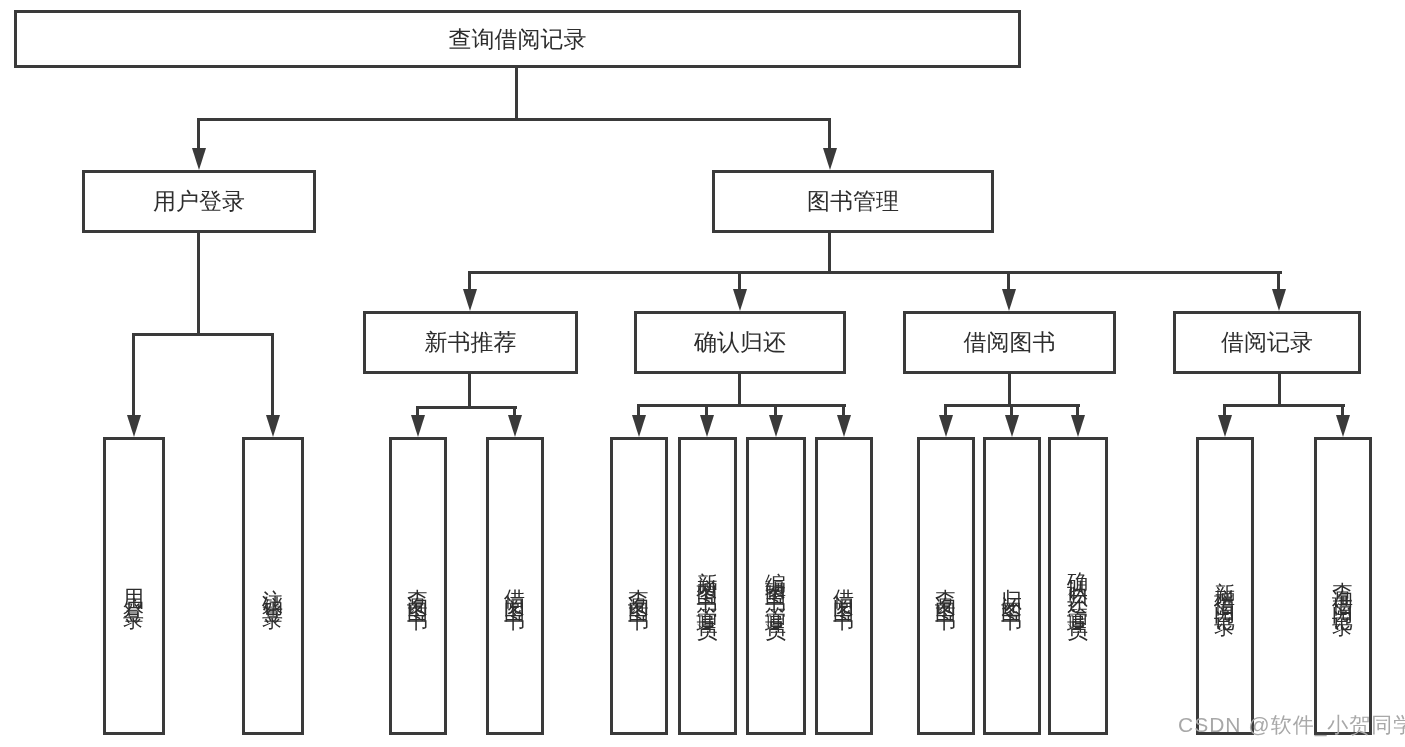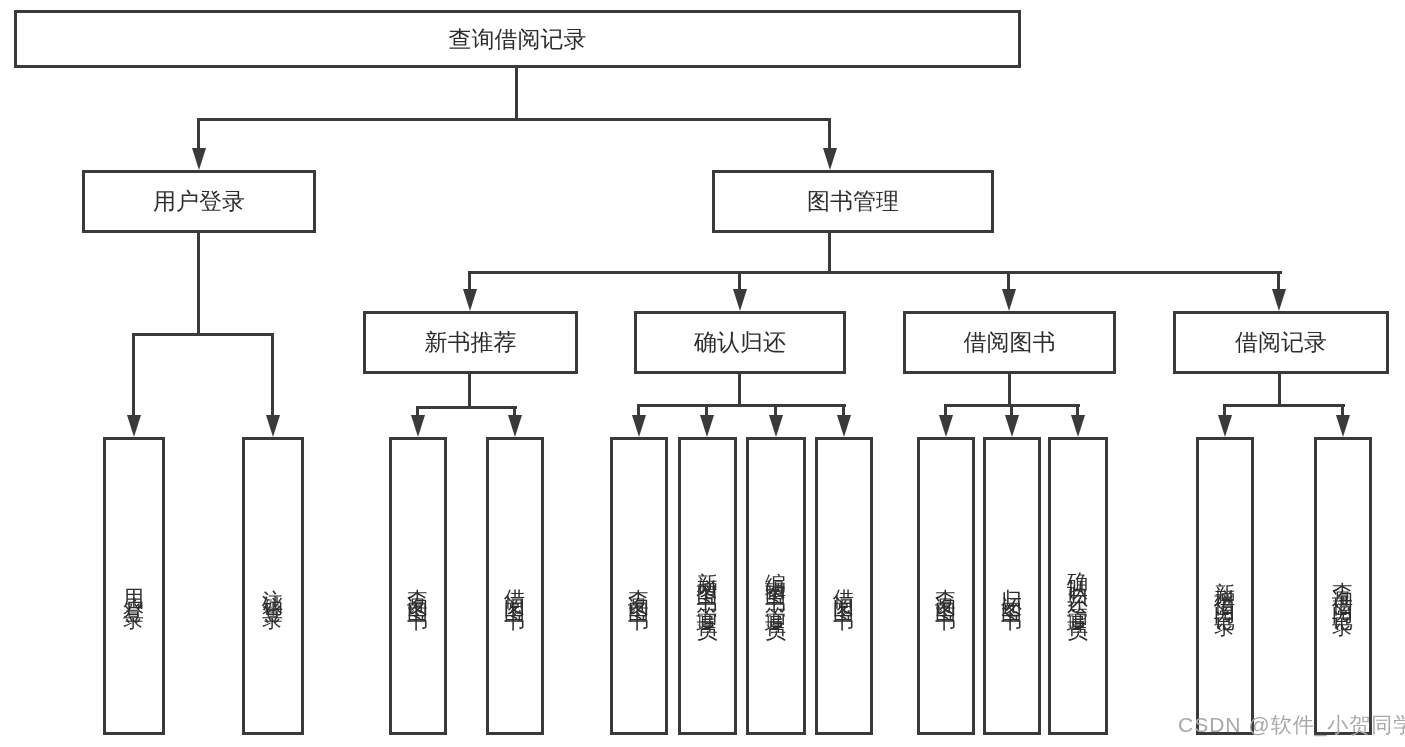--- a/index.html
+++ b/index.html
@@ -88,21 +88,21 @@
 
   <div class="nd h3" style="left:363px; width:215px;">
     <span>新书推荐</span>
   </div>
   <div class="nd h3" style="left:634px; width:212px;">
     <span>确认归还</span>
   </div>
   <div class="nd h3" style="left:903px; width:213px;">
     <span>借阅图书</span>
   </div>
-  <div class="nd h3" style="left:1173px; width:216px;">
+  <div class="nd h3" style="left:1173px; width:188px;">
     <span>借阅记录</span>
   </div>
 
   <div class="ln" style="left:468px; top:374px; width:3px; height:34px;"></div>
   <div class="ln" style="left:416px; top:406px; width:101px; height:3px;"></div>
   <div class="ln" style="left:416px; top:406px; width:3px; height:10px;"></div>
   <div class="ar" style="left:411px; top:415px;"></div>
   <div class="ln" style="left:513px; top:406px; width:3px; height:10px;"></div>
   <div class="ar" style="left:508px; top:415px;"></div>
 

